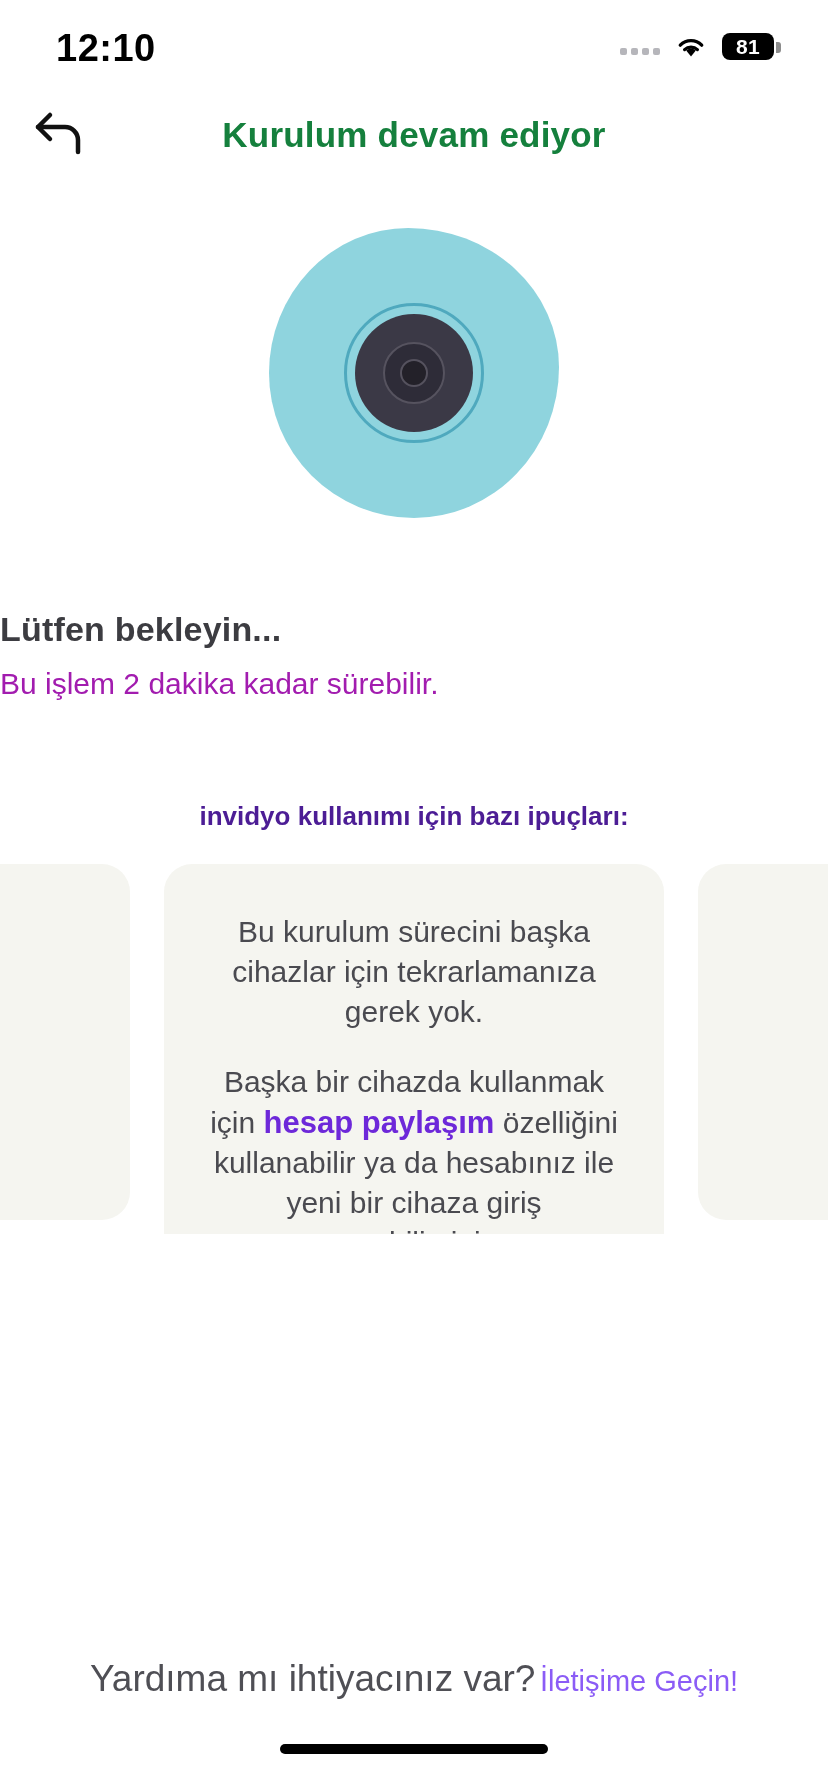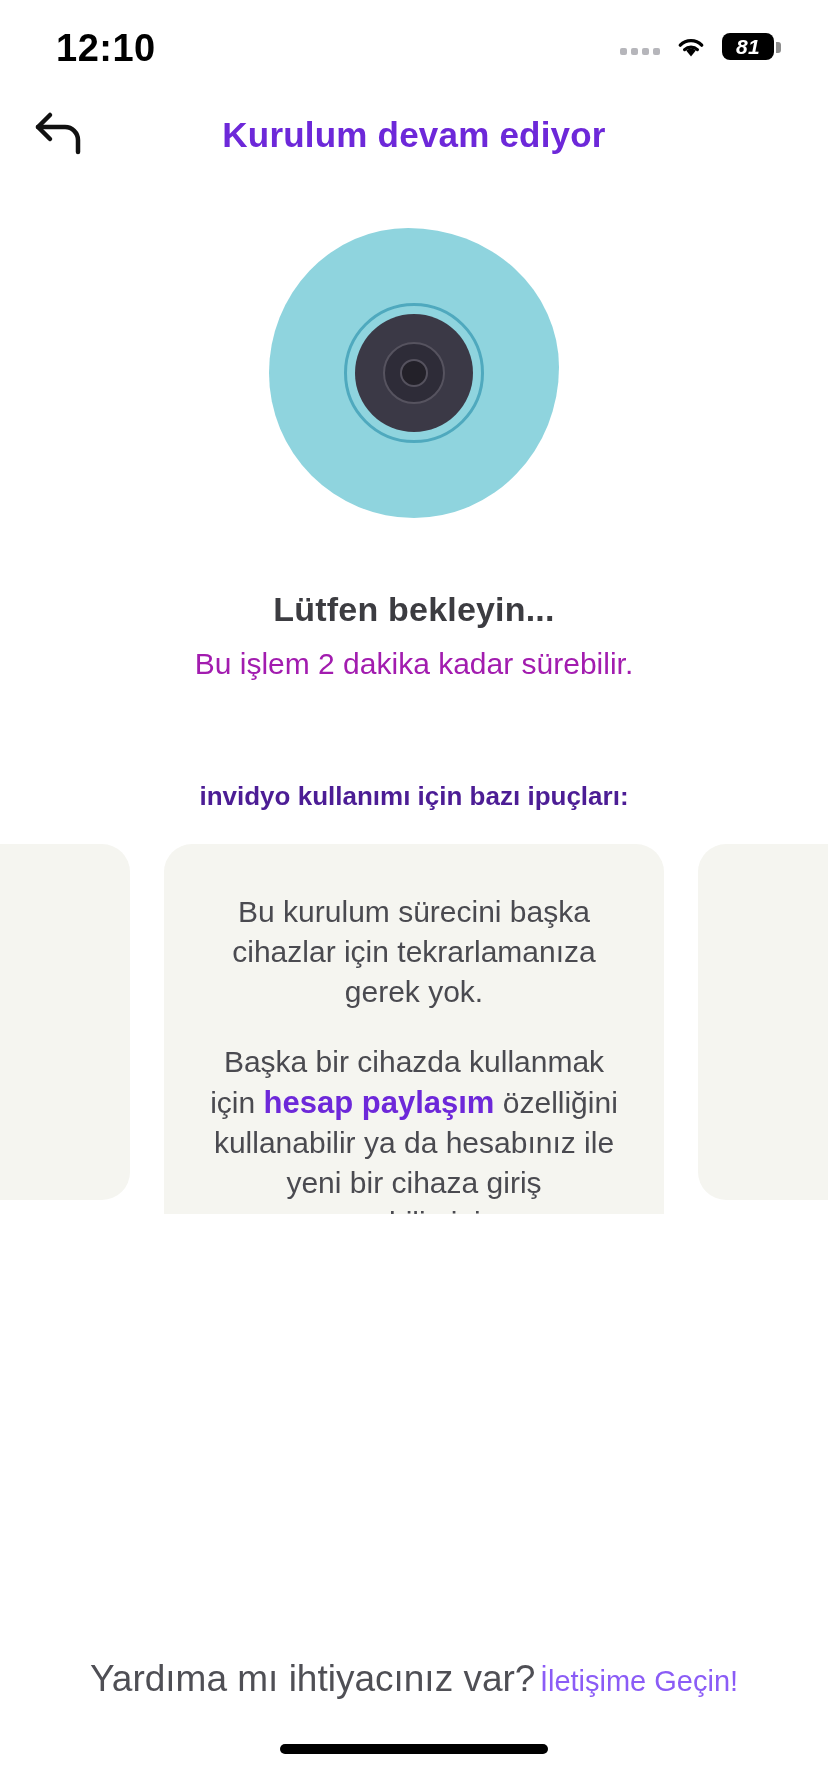--- a/index.html
+++ b/index.html
@@ -58,21 +58,20 @@
   .wifi-icon { width: 34px; height: 26px; display: block; }
   .battery {
     position: relative;
     width: 52px;
     height: 27px;
     border-radius: 8px;
     background: #000;
     display: flex;
     align-items: center;
     justify-content: center;
-    font-style: italic;
   }
   .battery .lvl {
     color: #fff;
     font-size: 21px;
     font-weight: bold;
     line-height: 1;
     letter-spacing: 0.3px;
   }
   .battery::after {
     content: "";
@@ -103,21 +102,21 @@
     display: flex;
     align-items: center;
     justify-content: center;
     cursor: pointer;
   }
   .nav-title {
     width: 100%;
     text-align: center;
     font-size: 35px;
     font-weight: bold;
-    color: #6d28d9;
+    color: #15803d;
     letter-spacing: 0.2px;
   }
 
   
   .hero {
     flex: 0 0 auto;
     display: flex;
     justify-content: center;
     margin-top: 50px;
   }
@@ -158,22 +157,21 @@
     left: 50%; top: 50%;
     transform: translate(-50%, -50%);
     width: 28px; height: 28px;
     border-radius: 50%;
     background: #232129;
     border: 2px solid #55525e;
   }
 
   
   .wait-block {
-    margin-top: 72px;
-    text-align: center;
+    margin-top: 92px;
   }
   .wait-title {
     font-size: 34px;
     font-weight: bold;
     color: #3c3c41;
     letter-spacing: 0.2px;
   }
   .wait-sub {
     margin-top: 18px;
     font-size: 30px;

